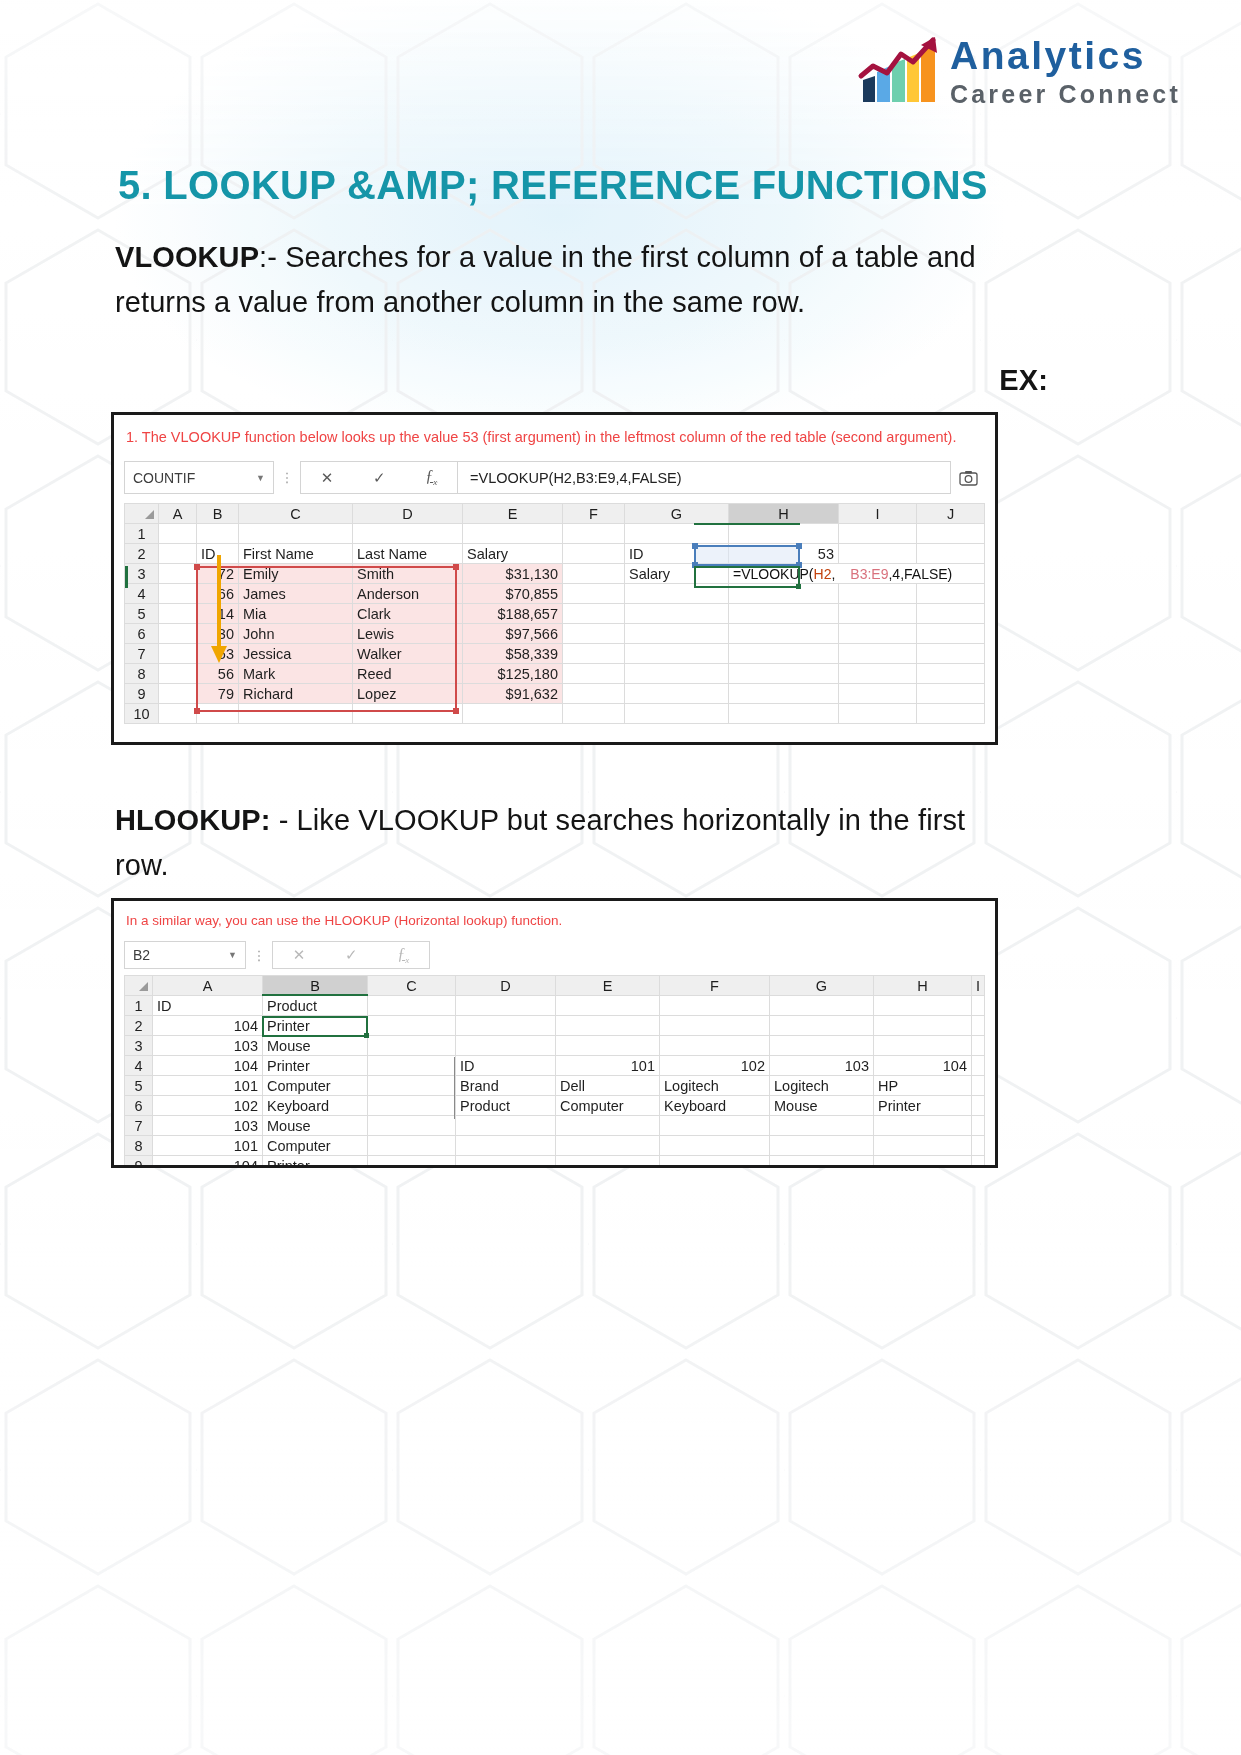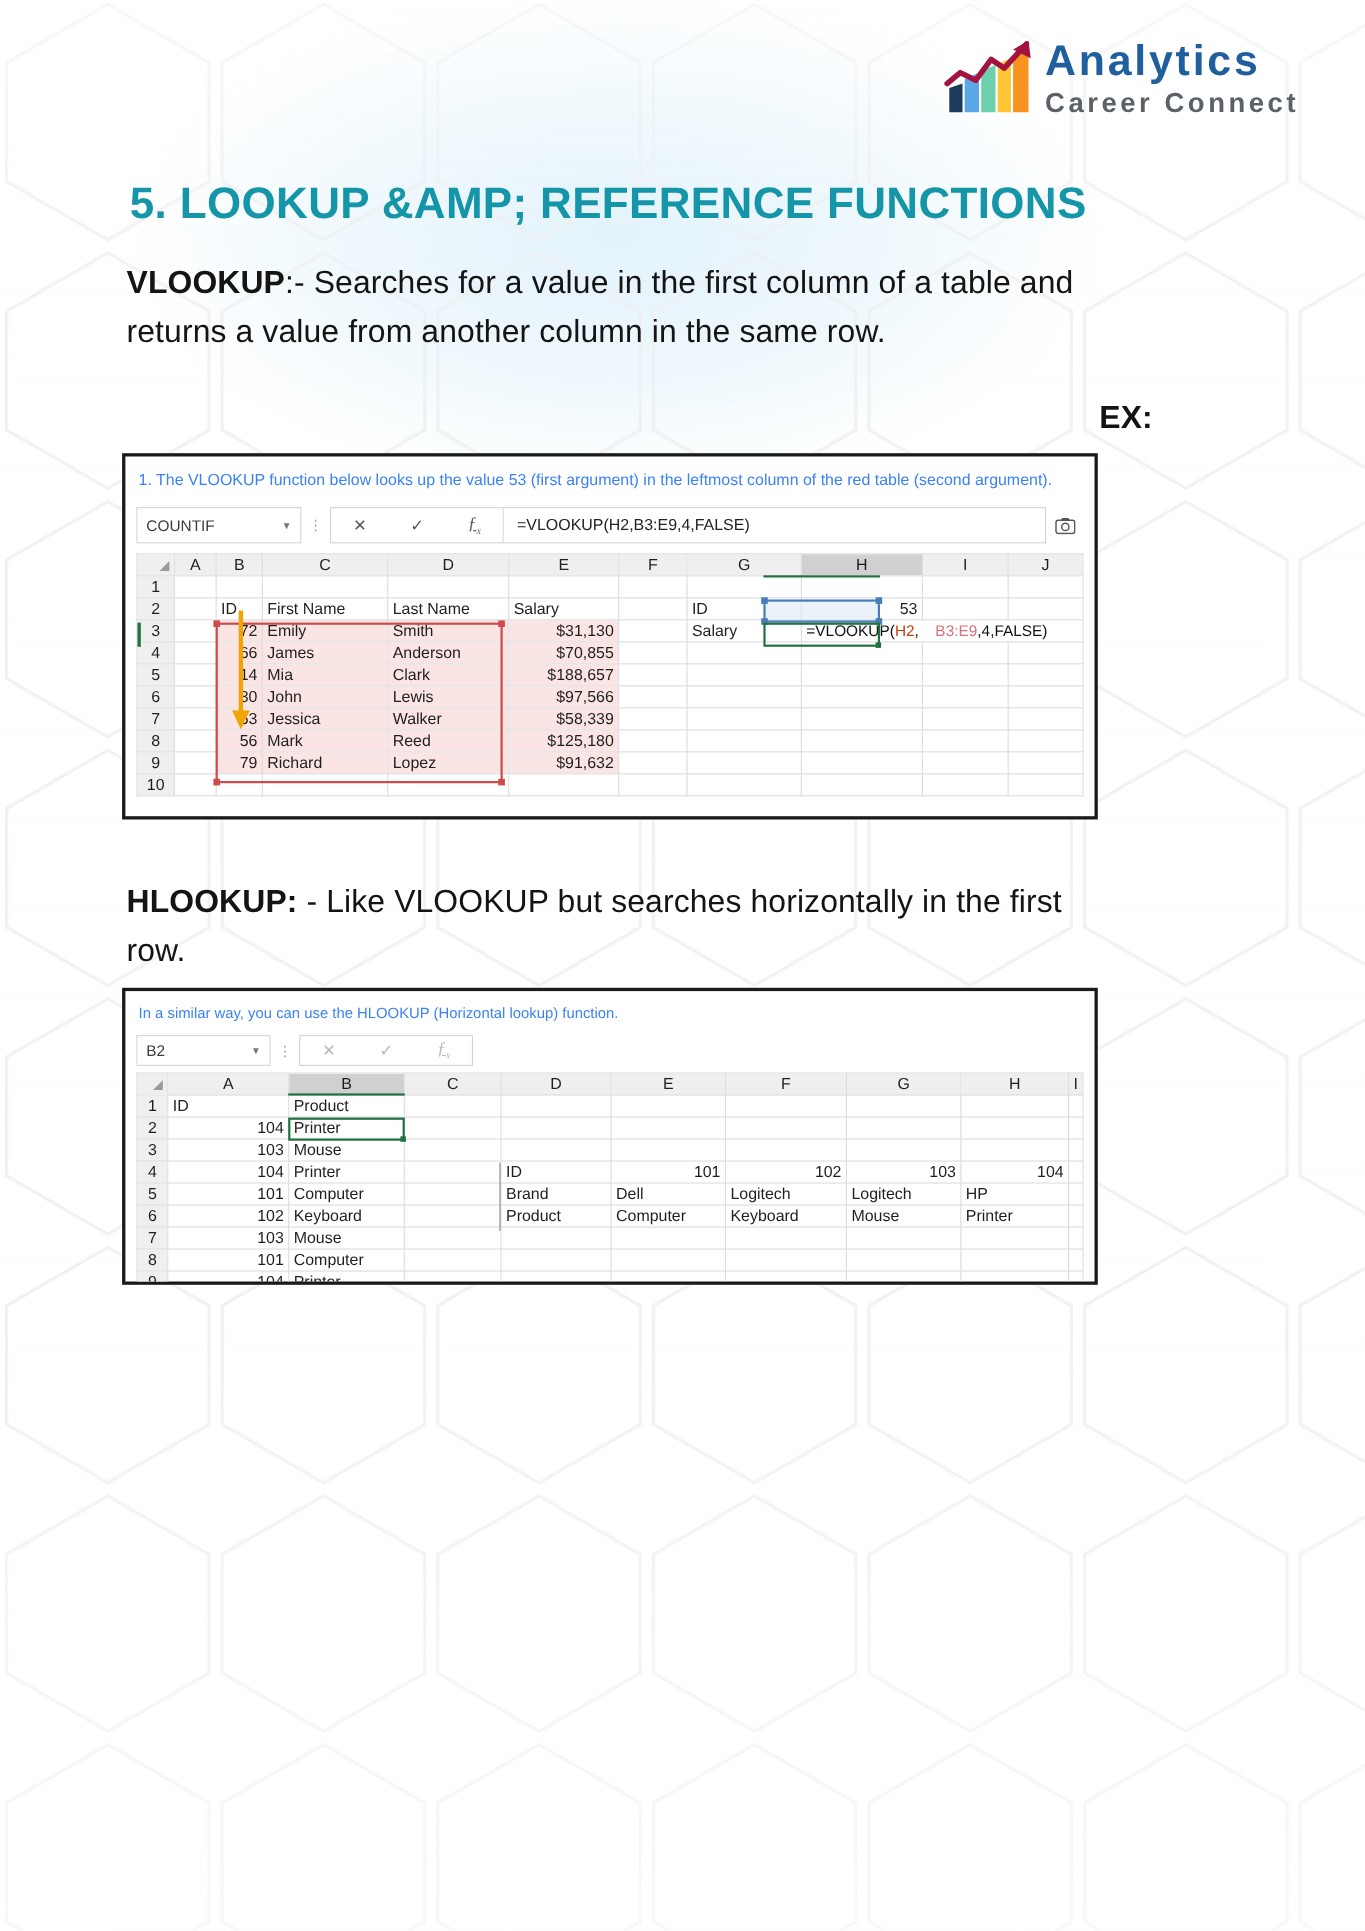--- a/index.html
+++ b/index.html
@@ -66,21 +66,21 @@
   .shot {
     position: absolute;
     border: 3px solid #1a1a1a;
     background: #ffffff;
     overflow: hidden;
   }
   #shot1 { left: 111px; top: 412px; width: 887px; height: 333px; }
   #shot2 { left: 111px; top: 898px; width: 887px; height: 270px; }
 
   .shot-note {
-    font-size: 14.5px; color: #3b82f6; padding: 10px 12px 0 12px;
+    font-size: 14.5px; color: #ef4444; padding: 10px 12px 0 12px;
     line-height: 24px;
   }
   #shot2 .shot-note { font-size: 13.5px; padding-top: 8px; }
 
   
   .fbar {
     display: flex; align-items: stretch; height: 33px;
     margin: 12px 10px 0 10px; gap: 0;
   }
   .namebox {

